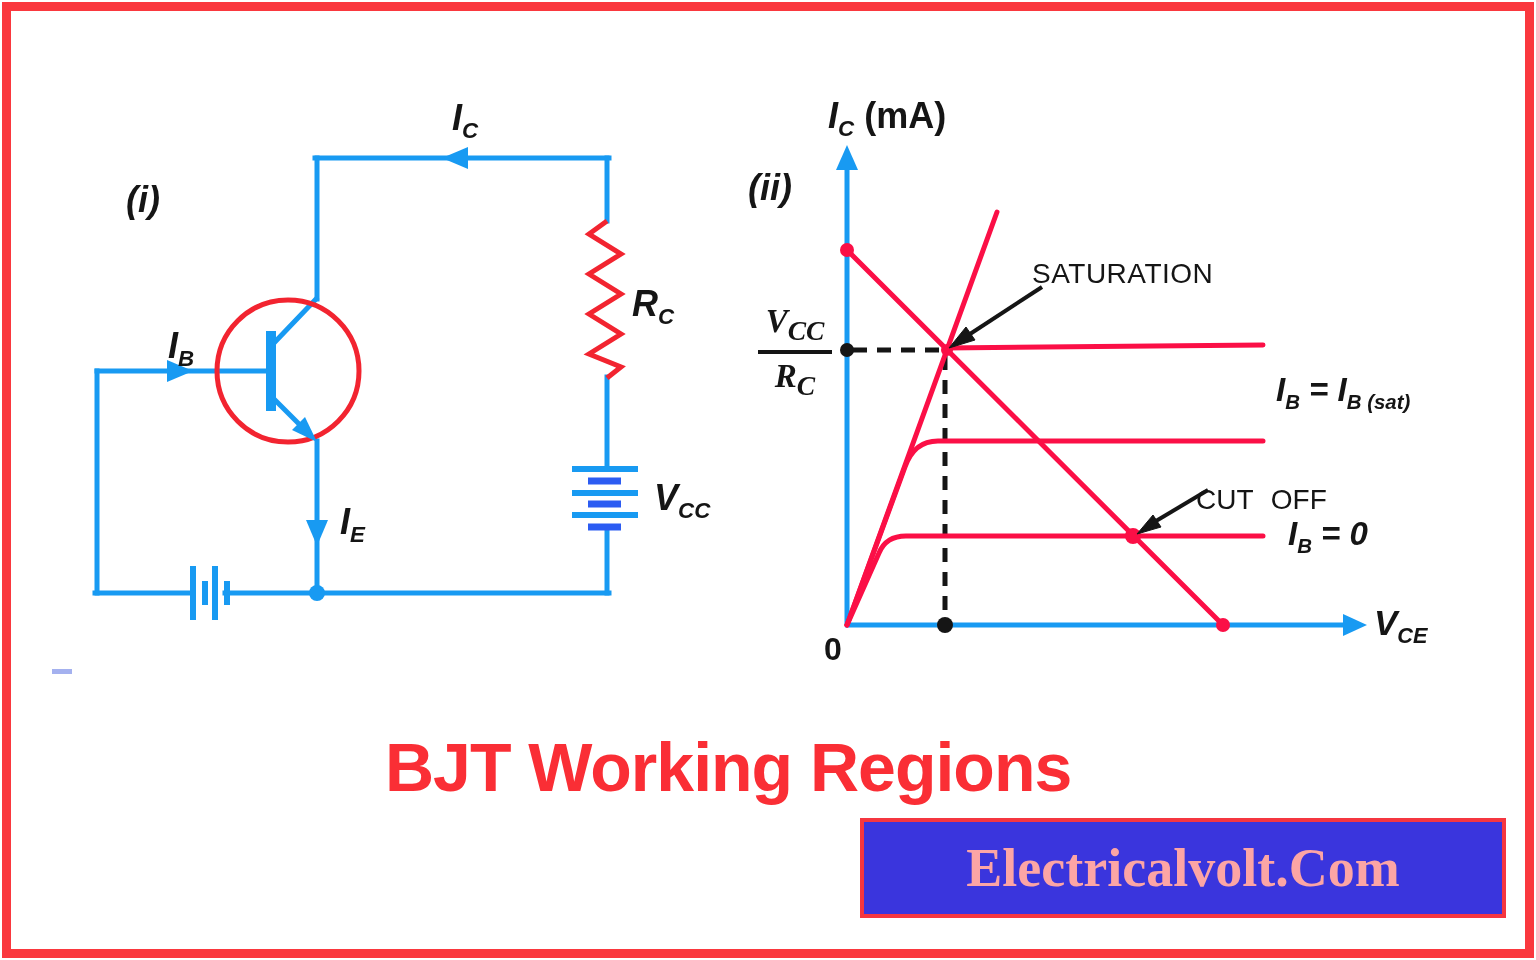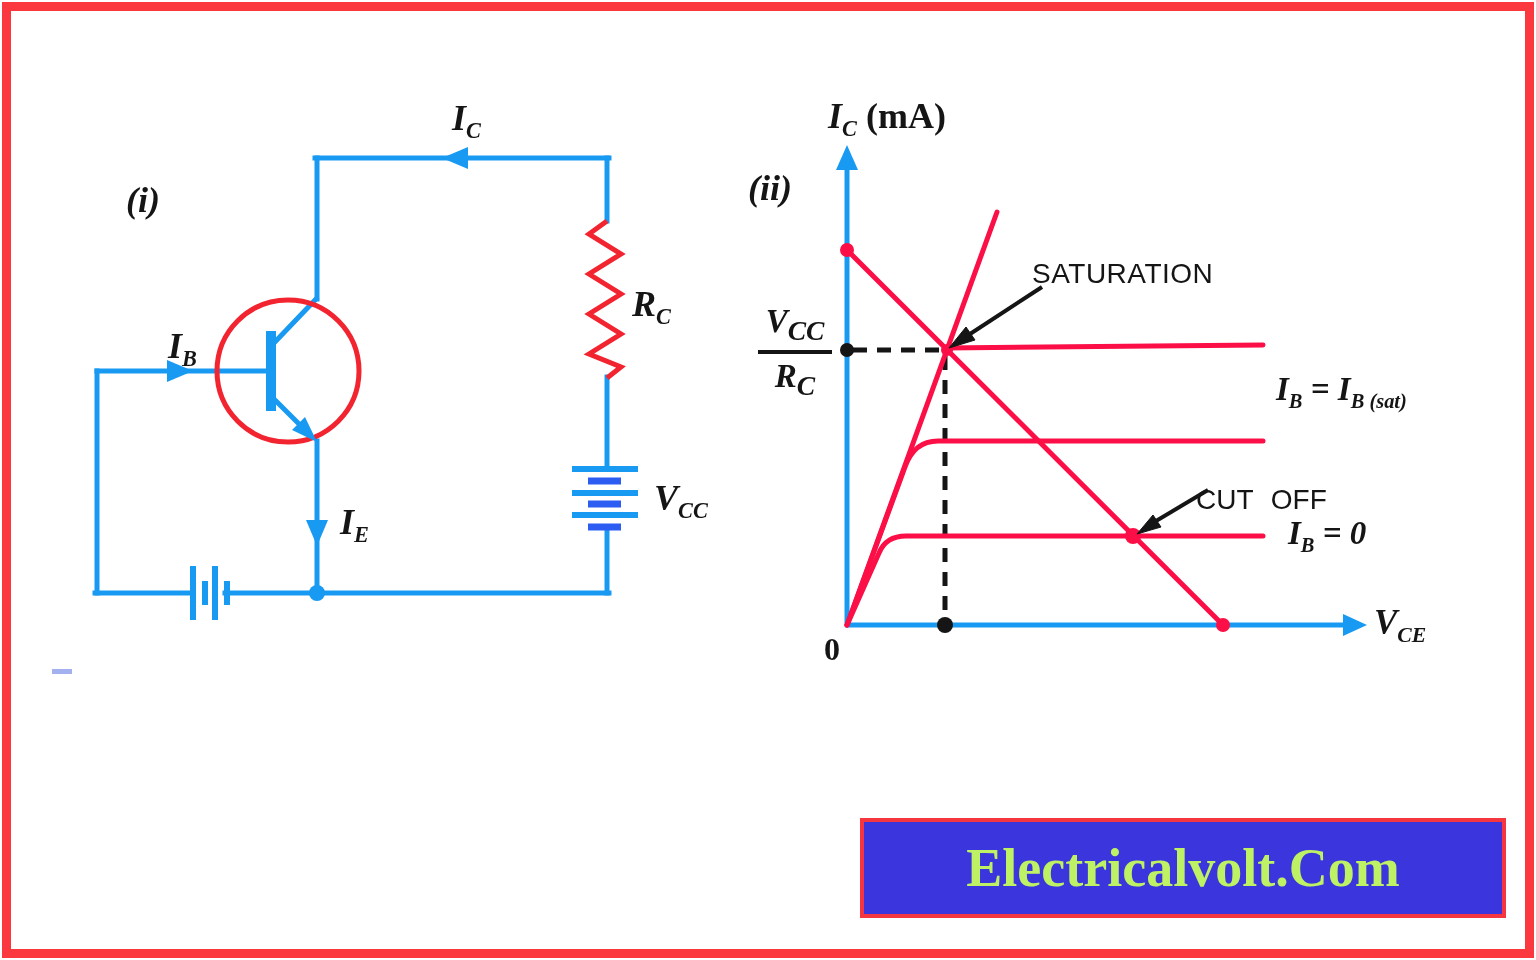--- a/index.html
+++ b/index.html
@@ -1,35 +1,35 @@
 <!DOCTYPE html>
 <html style="--border: #fa383e; --title: #fa2e35; --wire: #189af2; --wire_accent: #2c5cf2; --curve: #fb0f46; --component: #f22430; --banner_bg: #3a35dd; --banner_border: #f53640; --ink: #151515;"><head>
 <meta charset="utf-8">
 <style>
   html,body{margin:0;padding:0;background:#ffffff;}
   .canvas{position:relative;width:1536px;height:960px;background:#ffffff;overflow:hidden;
           font-family:"Liberation Serif",serif;}
   .frame{position:absolute;inset:2px;border:9px solid var(--border,#fa383e);pointer-events:none;}
   svg{position:absolute;left:0;top:0;}
-  .lbl{position:absolute;font-family:Liberation Serif, serif;font-style:italic;font-weight:bold;
+  .lbl{position:absolute;font-family:Liberation Sans, sans-serif;font-style:italic;font-weight:bold;
        color:var(--ink,#151515);line-height:1;white-space:nowrap;}
   .lbl sub{font-size:62%;line-height:1;}
   .upright{font-style:normal;}
   .annot{position:absolute;font-family:"Liberation Sans",sans-serif;font-style:normal;
          font-weight:normal;color:var(--ink,#151515);line-height:1;white-space:nowrap;}
   .fraction{position:absolute;width:78px;text-align:center;font-family:"Liberation Serif",serif;
             font-style:italic;font-weight:bold;color:var(--ink,#151515);}
   .fraction .bar{border-top:4px solid var(--ink,#151515);margin:3px 2px;}
   .fraction div{font-size:33px;line-height:1.2;}
   .page-title{position:absolute;left:385px;top:728px;font-family:"Liberation Sans",sans-serif;
               font-weight:bold;font-size:68px;letter-spacing:-1px;color:var(--title,#fa2e35);}
   .banner{position:absolute;left:860px;top:818px;width:646px;height:100px;
           background:var(--banner_bg,#3a35dd);border:4px solid var(--banner_border,#f53640);
           box-sizing:border-box;display:flex;align-items:center;justify-content:center;}
-  .banner span{font-family:"Liberation Serif",serif;font-weight:bold;font-size:54px;color:#bef264;}
+  .banner span{font-family:"Liberation Serif",serif;font-weight:bold;font-size:54px;color:#fca5a5;}
 </style>
 </head>
 <body>
 
 <div class="canvas">
 
   <svg width="1536" height="960" viewBox="0 0 1536 960">
 
     <g stroke="var(--wire)" stroke-width="5" stroke-linecap="square" fill="none">
       <line x1="97" y1="371" x2="97" y2="593"></line>
@@ -128,19 +128,20 @@
 
   <div class="annot" style="left:1032px;top:260px;font-size:28px;letter-spacing:0.5px;"><span>SATURATION</span></div>
   <div class="annot" style="left:1196px;top:466px;font-size:28px;word-spacing:10px;margin-top:20px;"><span>CUT OFF</span></div>
 
   <div class="lbl" style="left:1276px;top:326px;font-size:33px;margin-top:47px;"><span>I</span><sub>B</sub><span> = </span><span>I</span><sub>B (sat)</sub></div>
   <div class="lbl" style="left:1288px;top:517px;font-size:33px;"><span>I</span><sub>B</sub><span> = 0</span></div>
 
   <div class="lbl" style="left:1374px;top:605px;font-size:35px;"><span>V</span><sub>CE</sub></div>
   <div class="lbl upright" style="left:824px;top:633px;font-size:32px;font-style:normal;"><span>0</span></div>
 
+  <div class="page-title"><span>BJT Working Regions</span></div>
 
   <div class="banner">
     <span>Electricalvolt.Com</span>
   </div>
 
   <div class="frame"></div>
 </div>
 
 </body></html>

